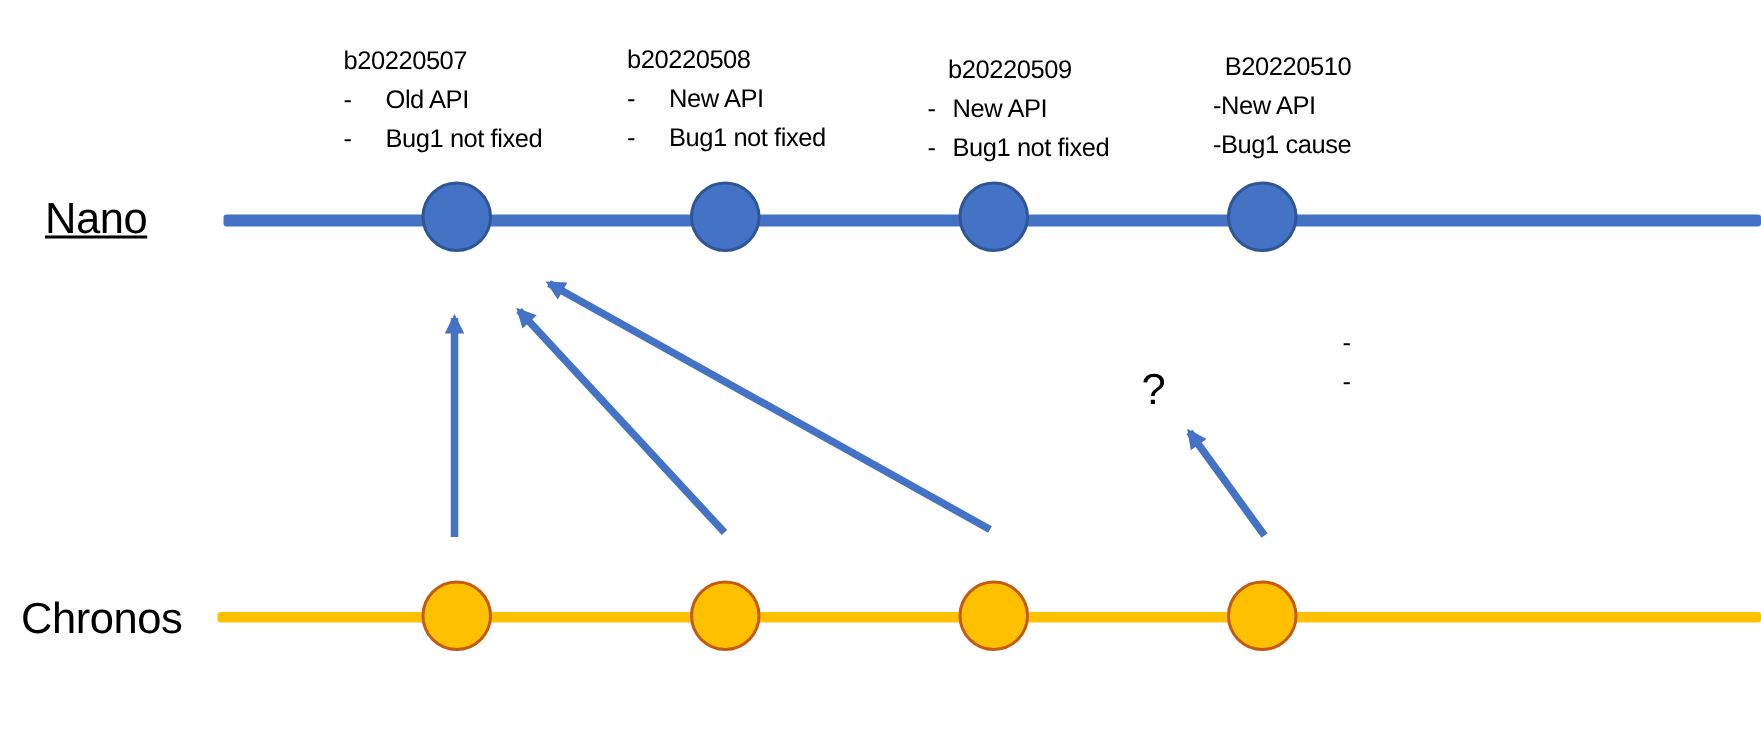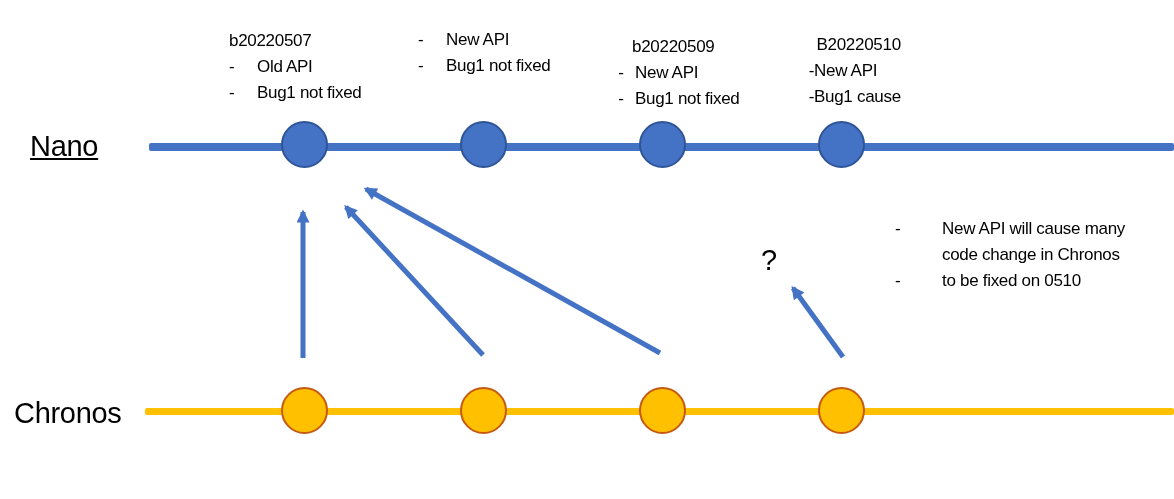--- a/index.html
+++ b/index.html
@@ -105,20 +105,21 @@
       <span class="bullet-dash">-</span>
       <span>Old API</span>
     </div>
     <div class="bullet-row">
       <span class="bullet-dash">-</span>
       <span>Bug1 not fixed</span>
     </div>
   </div>
 
   <div class="build" style="left:418px; top:27px;">
+    <div class="build-title">b20220508</div>
     <div class="bullet-row">
       <span class="bullet-dash">-</span>
       <span>New API</span>
     </div>
     <div class="bullet-row">
       <span class="bullet-dash">-</span>
       <span>Bug1 not fixed</span>
     </div>
   </div>
 
@@ -170,26 +171,21 @@
     <line x1="483" y1="355" x2="346" y2="207" stroke="#4472C4" stroke-width="5" marker-end="url(#ah)"></line>
     <line x1="660" y1="353" x2="366" y2="189" stroke="#4472C4" stroke-width="5" marker-end="url(#ah)"></line>
     <line x1="843" y1="357" x2="793" y2="288" stroke="#4472C4" stroke-width="5" marker-end="url(#ah)"></line>
   </svg>
 
   <div class="qmark">?</div>
 
   <div class="note">
     <div class="note-row">
       <span class="note-dash">-</span>
-      <span class="note-text">
-        <div>New API will cause many</div>
-        <div>code change in Chronos</div>
-      </span>
     </div>
     <div class="note-row">
       <span class="note-dash">-</span>
       <span class="note-text">
-        <div>to be fixed on 0510</div>
       </span>
     </div>
   </div>
 
 </div>
 
 </body></html>

